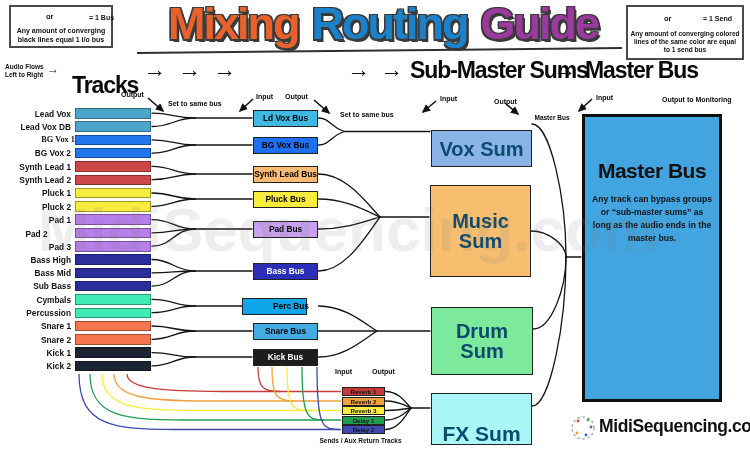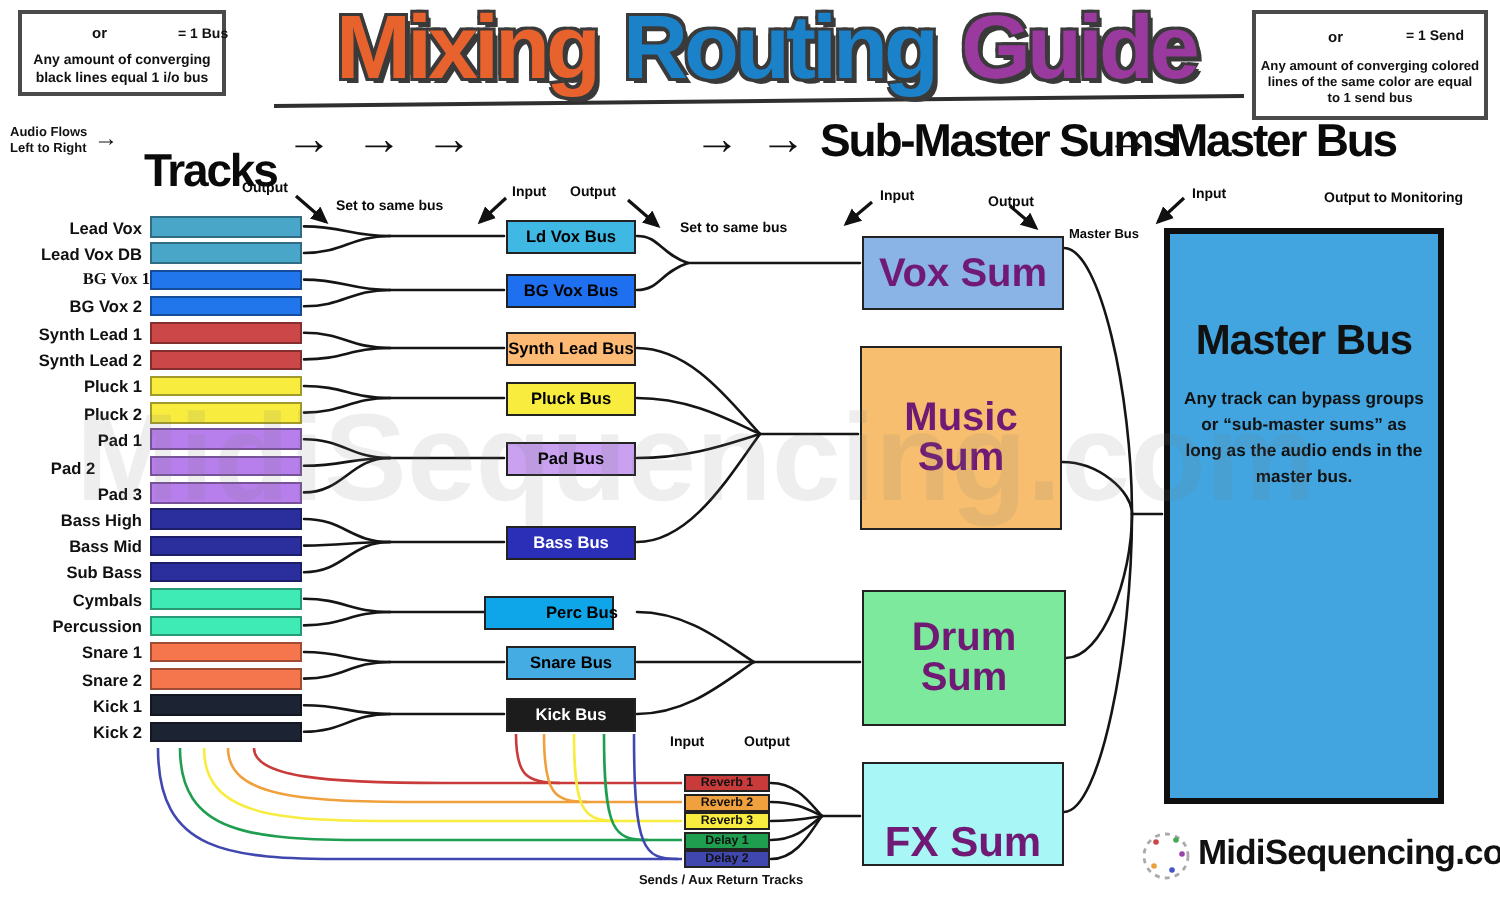--- a/index.html
+++ b/index.html
@@ -23,21 +23,21 @@
   .sm{font-size:7px;font-weight:700;white-space:nowrap;color:#0a0a0a;z-index:3;}
   .sm2{font-size:6.5px;font-weight:700;text-align:center;line-height:1.25;color:#0a0a0a;z-index:3;}
   
   .track-label{font-size:8.3px;font-weight:700;text-align:right;width:69px;white-space:nowrap;z-index:3;}
   .track-bar{height:10.5px;width:76px;border:1px solid rgba(0,0,0,.35);box-sizing:border-box;z-index:3;}
   
   .bus-box{width:65px;height:17px;border:1.5px solid #222;box-sizing:border-box;display:flex;
            align-items:center;justify-content:center;font-size:8.3px;font-weight:700;white-space:nowrap;z-index:3;}
   
   .sum-box{border:1.6px solid #222;box-sizing:border-box;display:flex;align-items:center;justify-content:center;
-           text-align:center;font-weight:700;color:#701a75;line-height:1.0;z-index:3;}
+           text-align:center;font-weight:700;color:#0c4a6e;line-height:1.0;z-index:3;margin-top:12px;}
   
   #master-box{left:582px;top:114px;width:140px;height:288px;border:3px solid #0f0f0f;box-sizing:border-box;
               text-align:center;z-index:3;}
   #master-title{font-size:21px;font-weight:700;margin-top:42px;letter-spacing:-0.5px;}
   .master-p{font-size:8.6px;font-weight:700;line-height:1.5;margin:0 7px;}
   #master-p1{margin-top:10px;}
   #master-p2{margin-top:30px;}
   
   .send-box{width:43px;height:9px;border:1px solid #222;box-sizing:border-box;display:flex;align-items:center;
             justify-content:center;font-size:6.2px;font-weight:700;white-space:nowrap;z-index:3;}

